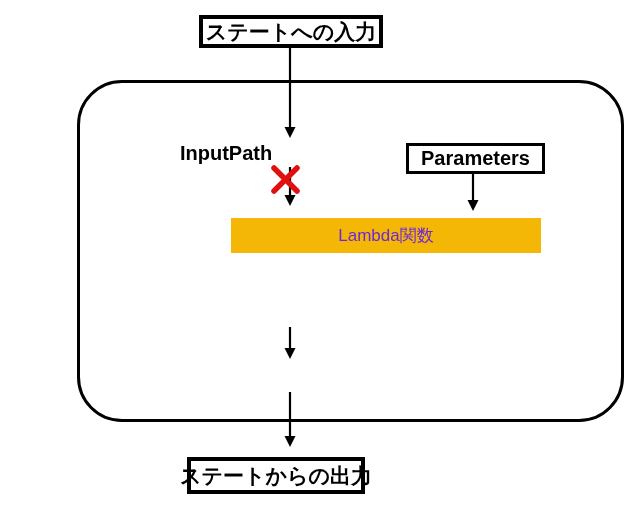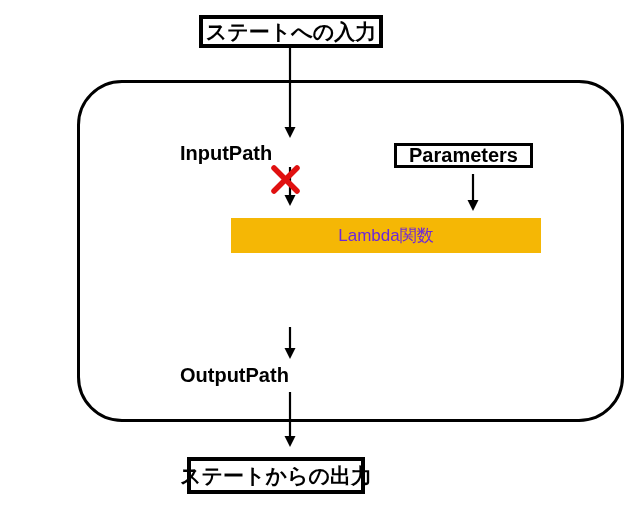--- a/index.html
+++ b/index.html
@@ -7,21 +7,21 @@
     position:relative;width:640px;height:509px;background:#fff;overflow:hidden;
     font-family:"Liberation Sans","DejaVu Sans",sans-serif;color:#000;margin-left:29px;
   }
   .label-box{
     position:absolute;box-sizing:border-box;border:4px solid #000;background:#fff;
     display:flex;align-items:center;justify-content:center;
     font-weight:bold;white-space:nowrap;
   }
   .top-box{left:170px;top:15px;width:184px;height:33px;font-size:21px;}
   .bottom-box{left:158px;top:457px;width:178px;height:37px;font-size:21px;}
-  .params-box{left:365px;top:143px;width:139px;height:25px;border-width:3px;font-size:20px;}
+  .params-box{left:377px;top:143px;width:139px;height:31px;border-width:3px;font-size:20px;}
   .state-rect{
     position:absolute;left:48px;top:80px;width:547px;height:342px;
     box-sizing:border-box;border:3px solid #000;border-radius:45px;background:transparent;
   }
   .text-label{
     position:absolute;width:220px;text-align:left;
     font-weight:bold;font-size:20px;white-space:nowrap;
   }
   .input-path{left:151px;top:142px;}
   .output-path{left:151px;top:364px;}
@@ -47,21 +47,20 @@
   <div class="text-label input-path">InputPath</div>
 
   <div class="label-box params-box">
     <span>Parameters</span>
   </div>
 
   <div class="lambda-bar" style="background-color: rgb(245, 183, 5);">
     <span style="color: #6d28d9;">Lambda関数</span>
   </div>
 
-  <div class="text-label output-path">OutputPath</div>
 
   <div class="label-box bottom-box">
     <span>ステートからの出力</span>
   </div>
 
   <svg class="overlay" viewBox="0 0 640 509" aria-hidden="true">
     <defs>
       <marker id="arrowhead" markerUnits="userSpaceOnUse" markerWidth="14" markerHeight="12" refX="1" refY="5.5" orient="auto">
         <path d="M0,0 L11,5.5 L0,11 Z" fill="#000"></path>
       </marker>

